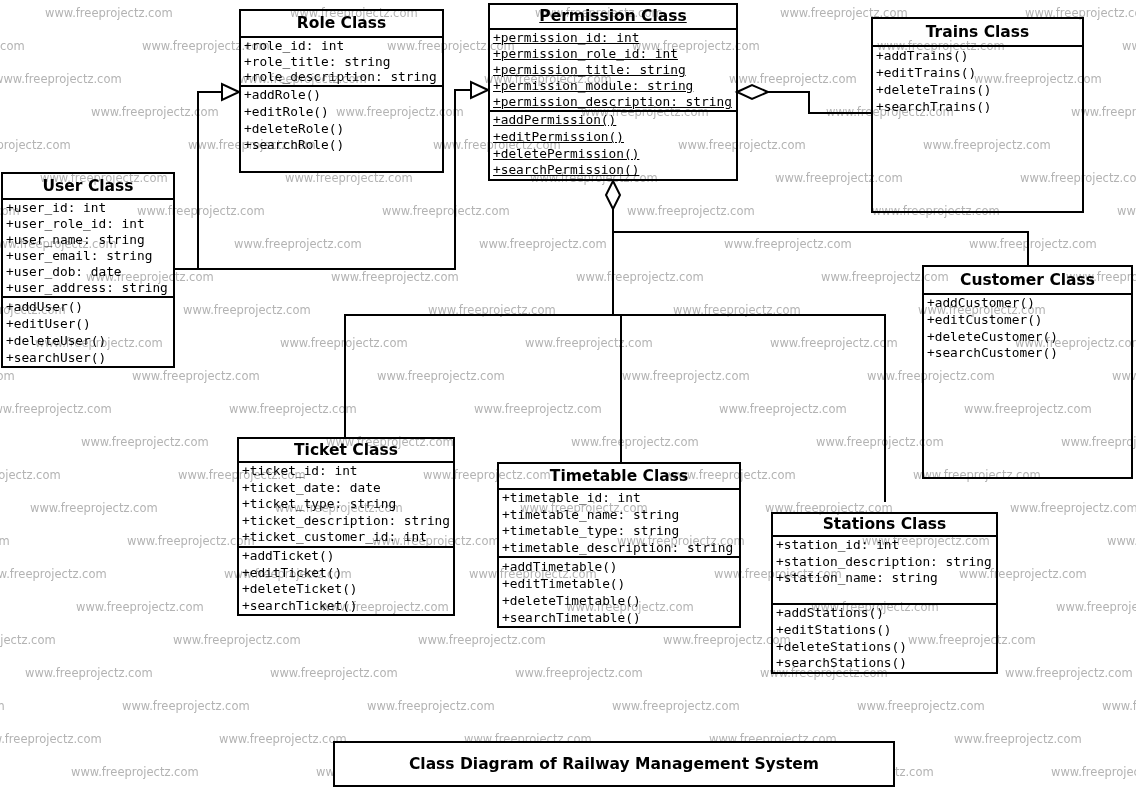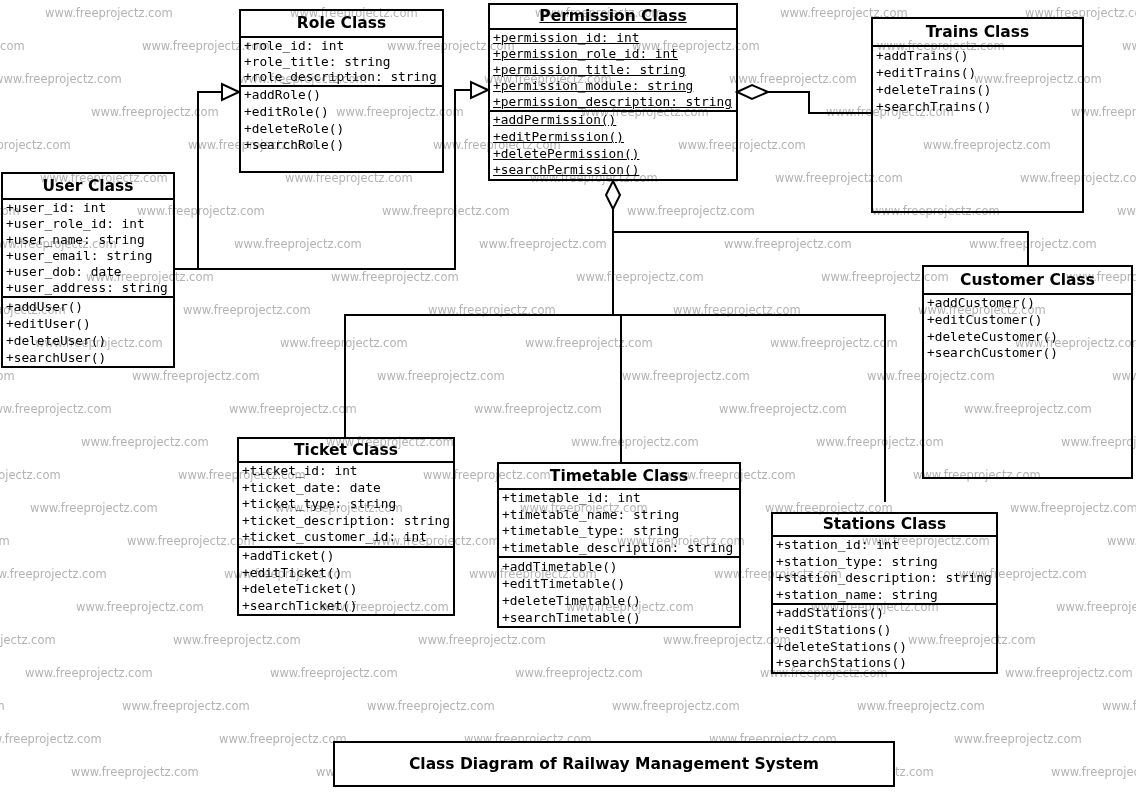--- a/index.html
+++ b/index.html
@@ -292,21 +292,20 @@
           <div class="uml-row" style="line-height: 17px;">+addTimetable()</div>
           <div class="uml-row" style="line-height: 17px;">+editTimetable()</div>
           <div class="uml-row" style="line-height: 17px;">+deleteTimetable()</div>
           <div class="uml-row" style="line-height: 17px;">+searchTimetable()</div>
         </div>
       </div>
       <div class="uml-box" style="left: 771px; top: 512px; width: 227px; height: 162px;">
         <div class="uml-title" style="height: 23px; line-height: 21px;">Stations Class</div>
         <div class="uml-sec attrs" style="height: 68px;">
           <div class="uml-row" style="line-height: 16.5px;">+station_id: int</div>
-          <div class="uml-row" style="line-height: 16.5px;">+station_type: string</div>
           <div class="uml-row" style="line-height: 16.5px;">+station_description: string</div>
           <div class="uml-row" style="line-height: 16.5px;">+station_name: string</div>
         </div>
         <div class="uml-sec methods" style="height: 67px;">
           <div class="uml-row" style="line-height: 16.75px;">+addStations()</div>
           <div class="uml-row" style="line-height: 16.75px;">+editStations()</div>
           <div class="uml-row" style="line-height: 16.75px;">+deleteStations()</div>
           <div class="uml-row" style="line-height: 16.75px;">+searchStations()</div>
         </div>
       </div>

